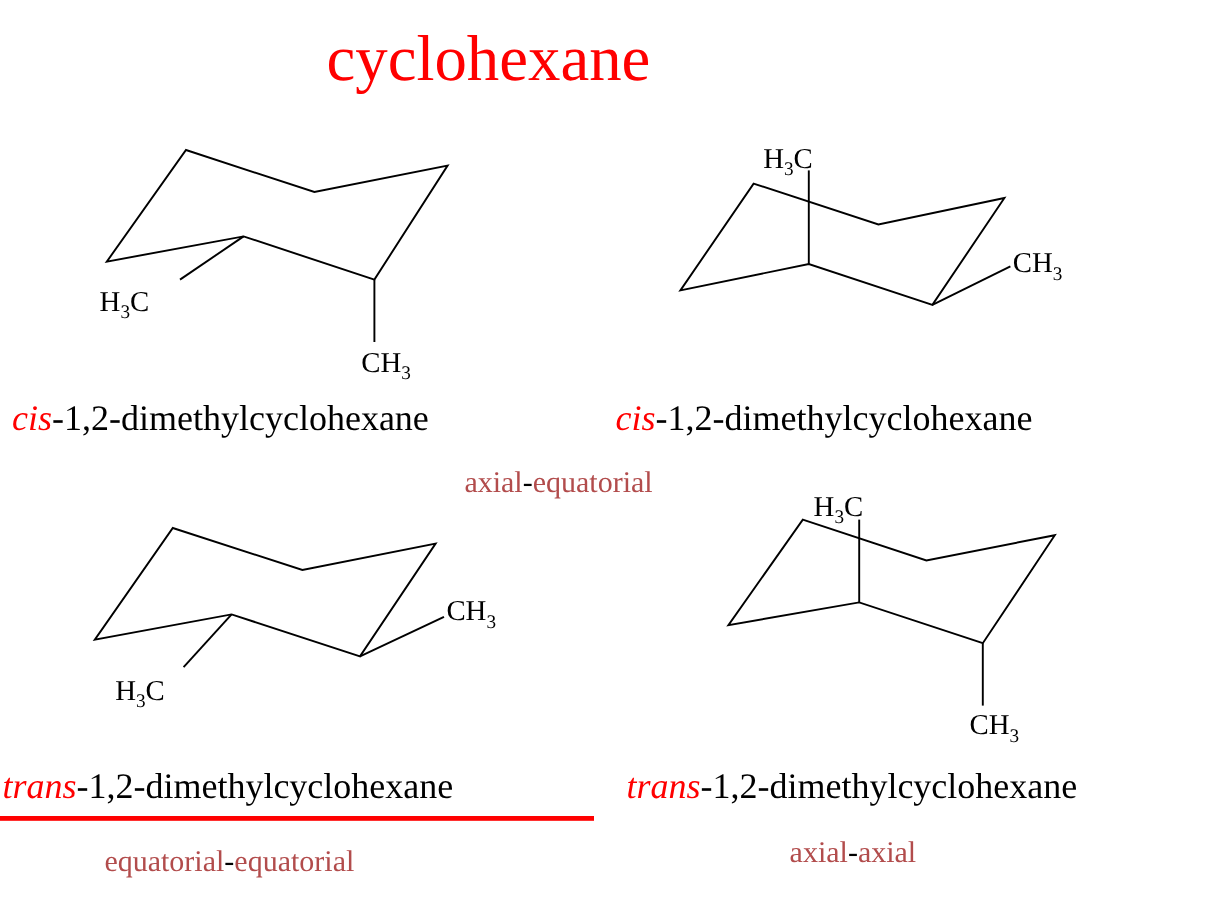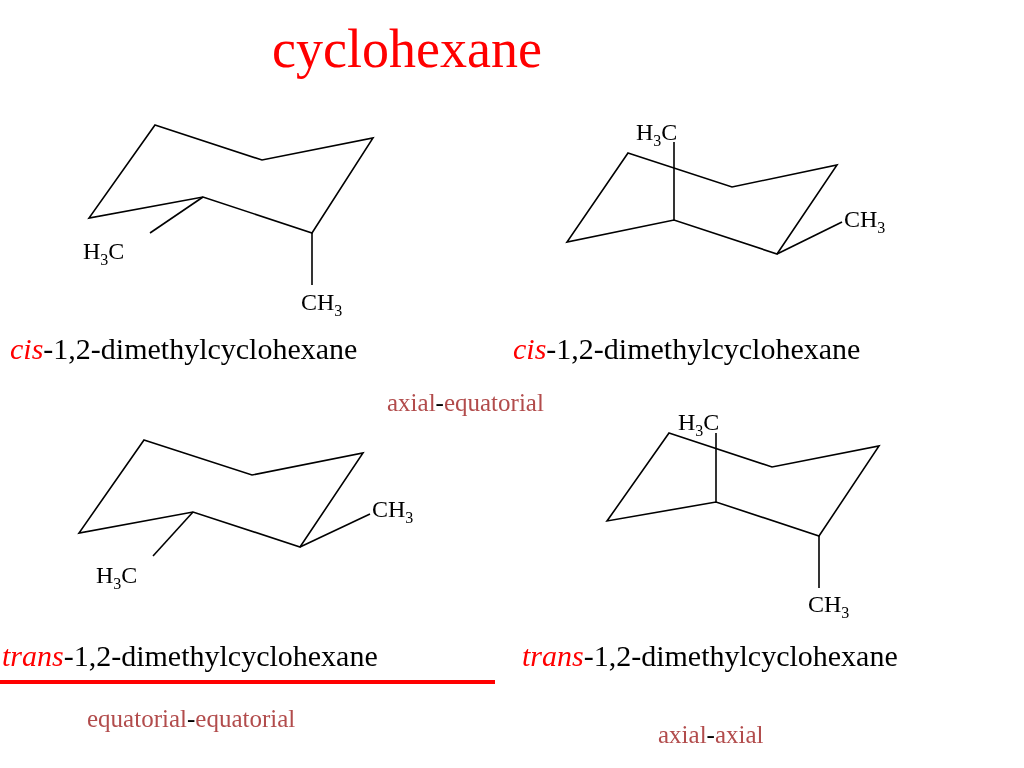--- a/index.html
+++ b/index.html
@@ -76,15 +76,15 @@
   <span class="prefix">trans</span><span>-1,2-dimethylcyclohexane</span>
 </div>
 <div class="underline" style="left:0px; top:680px; width:495px;"></div>
 <div class="conf" style="left:87px; top:704px;">
   <span>equatorial</span><span style="color:#000">-</span><span>equatorial</span>
 </div>
 
 <div class="name" style="left:522px; top:638px;">
   <span class="prefix">trans</span><span>-1,2-dimethylcyclohexane</span>
 </div>
-<div class="conf" style="left:658px; top:720px;">
+<div class="conf" style="left:658px; top:696px;">
   <span>axial</span><span style="color:#000">-</span><span>axial</span>
 </div>
 
 </body></html>

